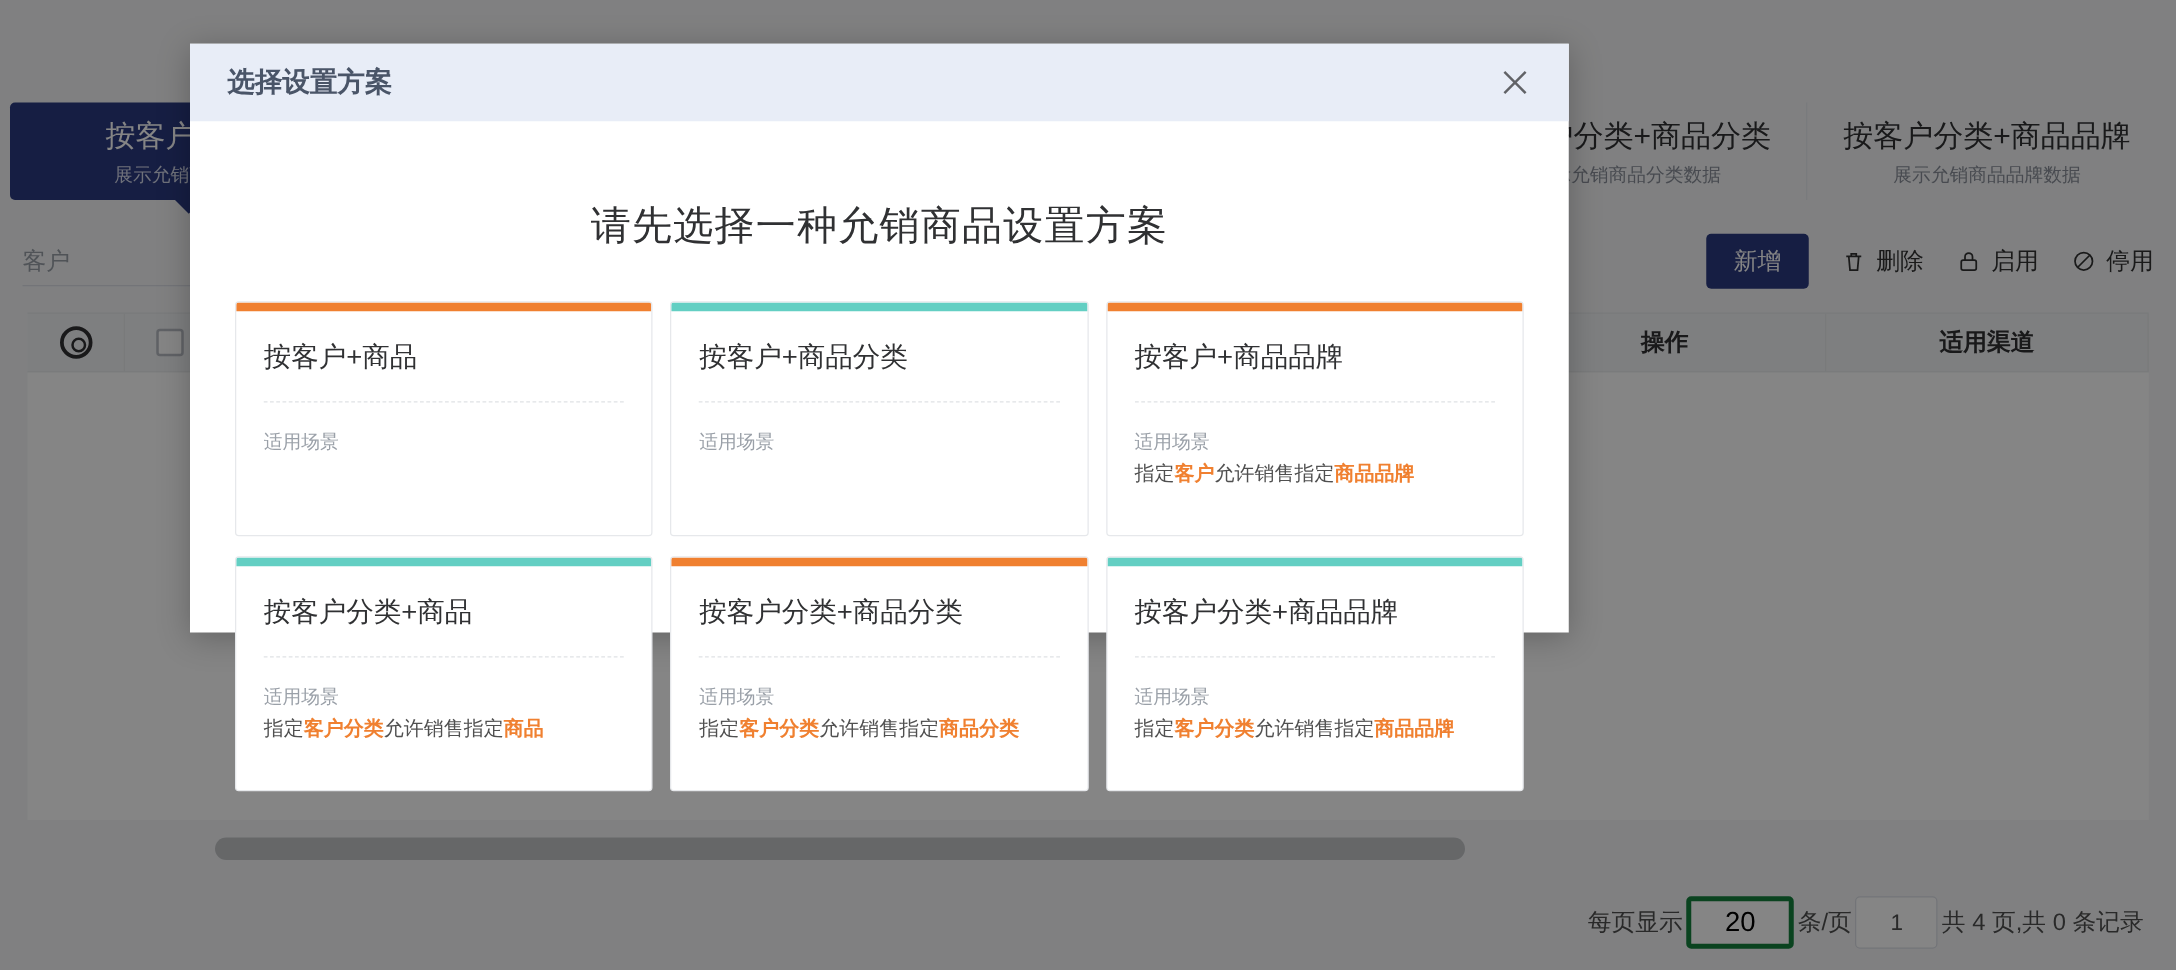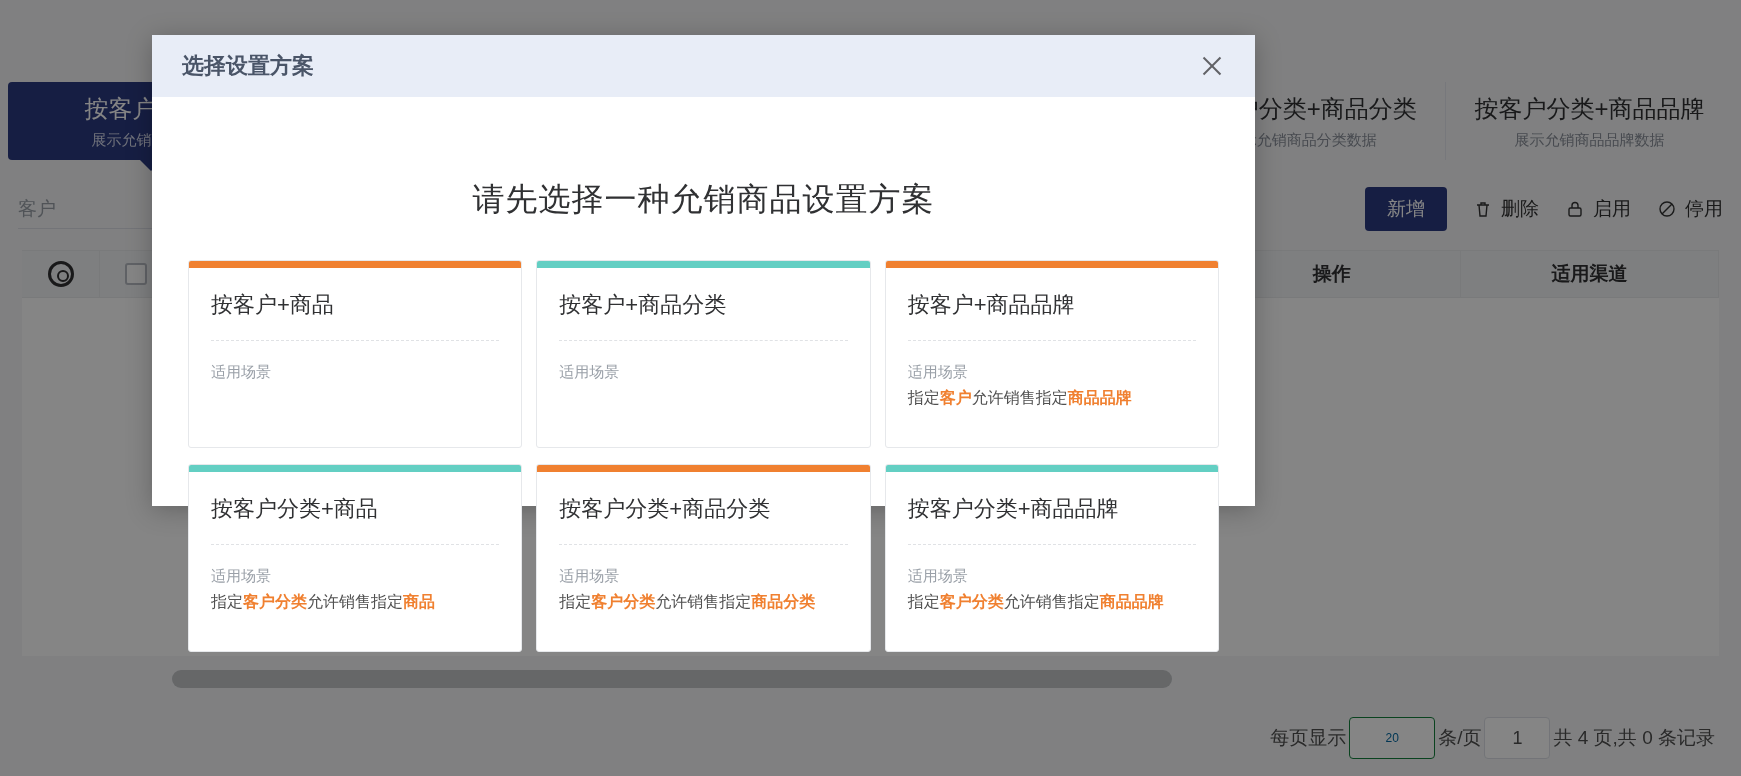--- a/index.html
+++ b/index.html
@@ -169,23 +169,23 @@
   }
 
   
   .pagination {
     position: absolute; left: 0; right: 26px; bottom: 0; height: 76px;
     display: flex; align-items: center; justify-content: flex-end;
     gap: 3px; font-size: 19px; color: #505050;
     white-space: nowrap;
   }
   .pg-select {
-    min-width: 86px; height: 42px; border: 1px solid #15803d; border-radius: 4px;
+    min-width: 86px; height: 42px; border: 4px solid #15803d; border-radius: 4px;
     background: #fff; display: flex; align-items: center; justify-content: center;
-    font-size: 12px; color: #0369a1;
+    font-size: 22px; color: #000000;
   }
   .pg-input {
     width: 66px; height: 42px; border: 1px solid #dcdfe6; border-radius: 4px;
     background: #fff; display:flex; align-items:center; justify-content:center;
     font-size: 18px; color: #505050;
   }
 
   
   .dim {
     position: absolute; inset: 0;
@@ -215,21 +215,21 @@
     margin-left: auto;
     width: 30px; height: 30px; position: relative;
   }
   .modal-close:before, .modal-close:after {
     content:""; position:absolute; left:3px; top:14px; width:24px; height:2px;
     background:#606266;
   }
   .modal-close:before{ transform: rotate(45deg); }
   .modal-close:after { transform: rotate(-45deg); }
 
-  .modal-body { padding: 0 36px; margin-top: 19px; }
+  .modal-body { padding: 0 36px; }
   .modal-title {
     text-align: center;
     font-size: 32px; color: #303133; font-weight: 400;
     padding: 62px 0 38px;
     letter-spacing: 1px;
   }
   .card-grid {
     display: grid;
     grid-template-columns: repeat(3, 1fr);
     gap: 16px 14px;

